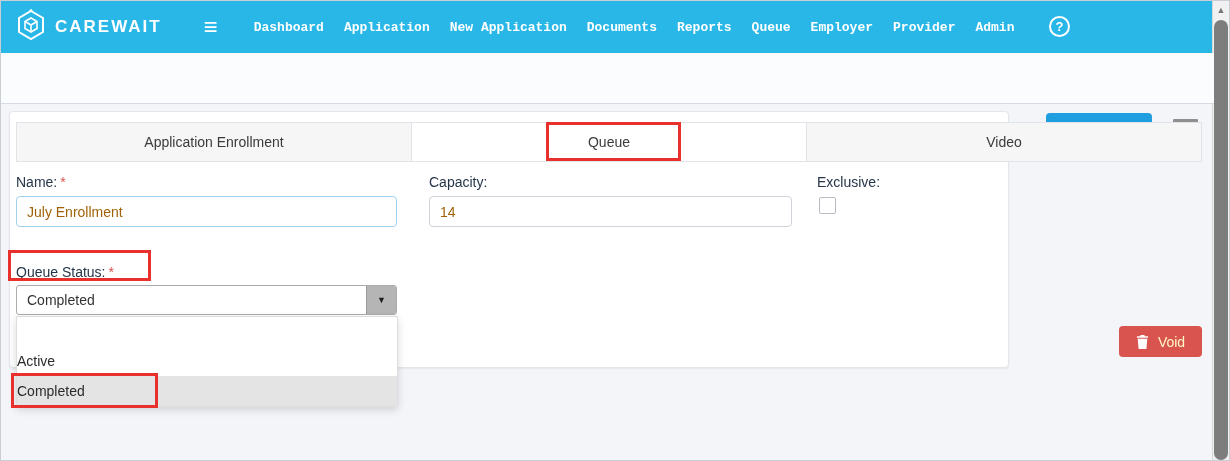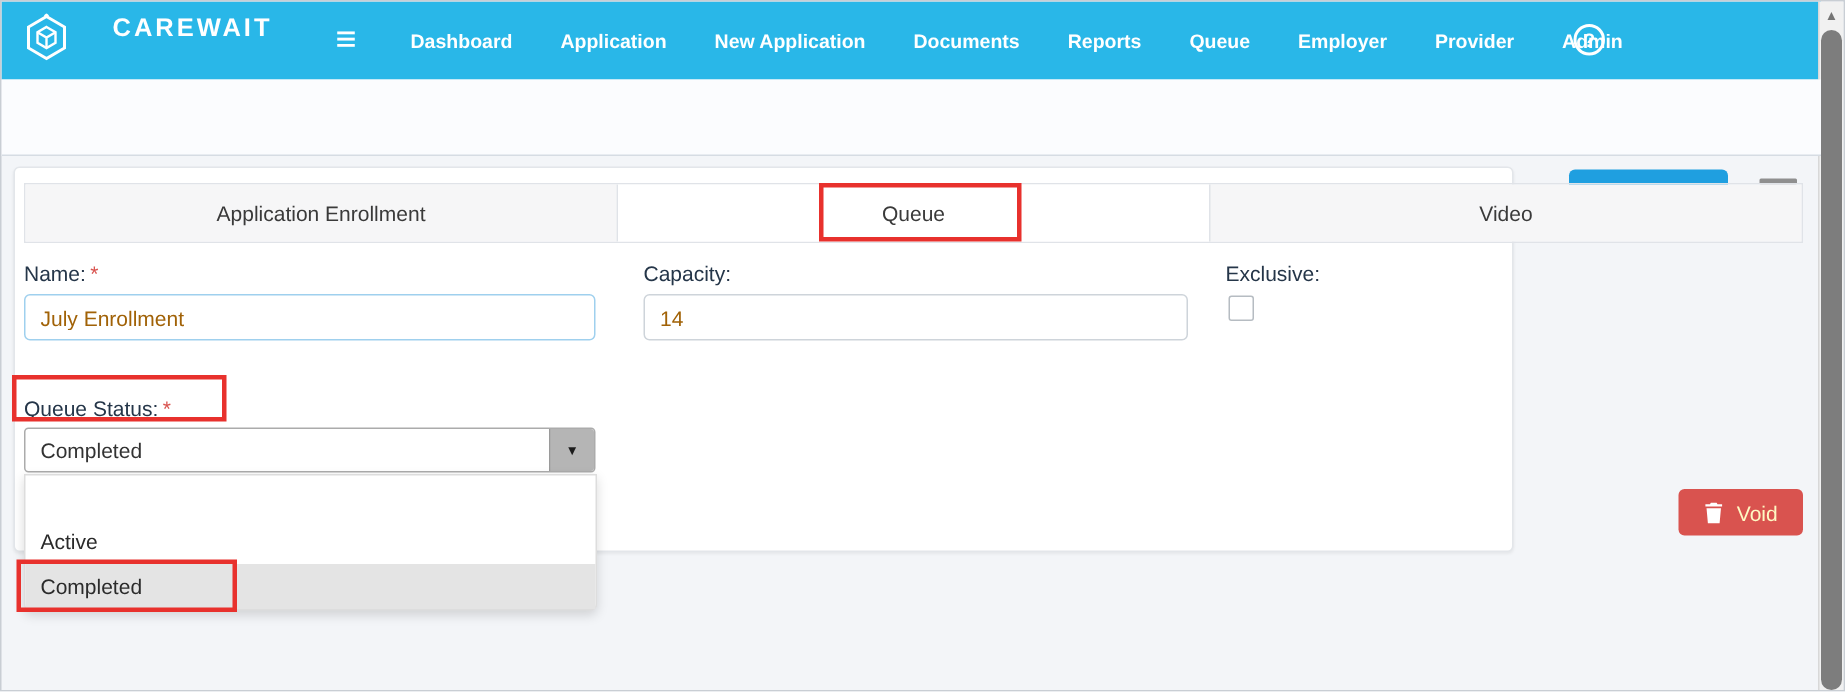--- a/index.html
+++ b/index.html
@@ -2,24 +2,24 @@
 <html><head>
 <meta charset="utf-8">
 <style>
   * { margin:0; padding:0; box-sizing:border-box; }
   html,body { width:1230px; height:461px; }
   body { font-family:"Liberation Sans", sans-serif; background:#fff; }
   #app { position:relative; width:1230px; height:461px; border:1px solid #c9ced4; overflow:hidden; background:#f3f5f8; }
 
   
   .navbar { position:absolute; left:0; top:0; width:1213px; height:52px; background:#29b7e8; display:flex; align-items:center; }
-  .brand-wrap { display:flex; margin-left:14px;gap:20px; }
+  .brand-wrap { display:flex; align-items:center; margin-left:14px; }
   .brand-text { color:#fff; font-size:17px; font-weight:bold; letter-spacing:2px; margin-left:8px; }
   .nav-menu-icon { color:#fff; font-size:24px; font-weight:bold; margin-left:42px; cursor:pointer; line-height:1; }
-  .nav-items { display:flex; align-items:center; margin-left:36px; gap:32px; }
+  .nav-items { display:flex; align-items:center; margin-left:36px; gap:20px;font-family:Liberation Mono, monospace; }
   .nav-item { color:#fff; font-size:13px; font-weight:600; cursor:pointer; white-space:nowrap; }
   .help-icon { position:absolute; left:1048px; top:15px; width:21px; height:21px; border:2px solid #fff; border-radius:50%; color:#fff; font-size:13px; font-weight:bold; display:flex; align-items:center; justify-content:center; cursor:pointer; }
 
   
   .scrollbar { position:absolute; right:0; top:0; width:17px; height:461px; background:#f1f1f1; border-left:1px solid #d8d8d8; }
   .scroll-arrow { position:absolute; top:4px; left:0; width:16px; text-align:center; color:#757575; font-size:9px; cursor:pointer; }
   .scroll-thumb { position:absolute; top:19px; left:1px; width:14px; height:440px; background:#7d7d7d; border-radius:7px; cursor:grab; }
 
   
   .page-header { position:absolute; left:0; top:52px; width:1213px; height:51px; background:#fbfcfe; border-bottom:1px solid #d6dce3; }
@@ -43,21 +43,21 @@
   .text-input.focused { border-color:#9fd0ee; }
 
   .checkbox { position:absolute; left:809px; top:85px; width:17px; height:17px; border:1px solid #b6bcc2; border-radius:2px; background:#fff; cursor:pointer; appearance:none; }
   .exclusive-note { position:absolute; left:809px; top:106px; width:362px; font-size:13px; font-style:italic; color:#3c3c3c; line-height:1.5; }
 
   .select { position:absolute; left:6px; top:173px; width:381px; height:30px; border:1px solid #ababab; border-radius:3px; background:#fff; cursor:pointer; }
   .select-value { position:absolute; left:10px; top:6px; font-size:14px; color:#333; }
   .select-caret-btn { position:absolute; right:0; top:0; width:30px; height:28px; background:#b5b5b5; border-left:1px solid #9a9a9a; border-radius:0 2px 2px 0; display:flex; align-items:center; justify-content:center; color:#1c1c1c; font-size:9px; }
 
   .dropdown { position:absolute; left:6px; top:204px; width:382px; height:91px; background:#fff; border:1px solid #ddd; border-radius:0 0 4px 4px; box-shadow:0 3px 8px rgba(0,0,0,.15); z-index:5; }
-  .dd-item { height:30px; display:flex; align-items:center; padding-left:10px; font-size:14px; color:#2b2b2b; cursor:pointer; }
+  .dd-item { height:30px; display:flex; align-items:center; font-size:14px; color:#2b2b2b; cursor:pointer; }
   .dd-item.blank { height:29px; }
   .dd-item.selected { background:#e4e4e4; }
 
   .void-btn { position:absolute; left:1109px; top:214px; width:83px; height:31px; background:#d9534f; color:#fef9c3; border:none; border-radius:4px; font-size:14px; font-family:"Liberation Sans",sans-serif; display:flex; align-items:center; justify-content:center; gap:9px; cursor:pointer; }
 
   
   .ann-box { position:absolute; border:3px solid #e8312d; z-index:9; pointer-events:none; }
   .ann-queue-tab { left:545px; top:121px; width:135px; height:39px; }
   .ann-status-label { left:7px; top:249px; width:143px; height:31px; }
   .ann-completed-option { left:10px; top:372px; width:147px; height:35px; }

